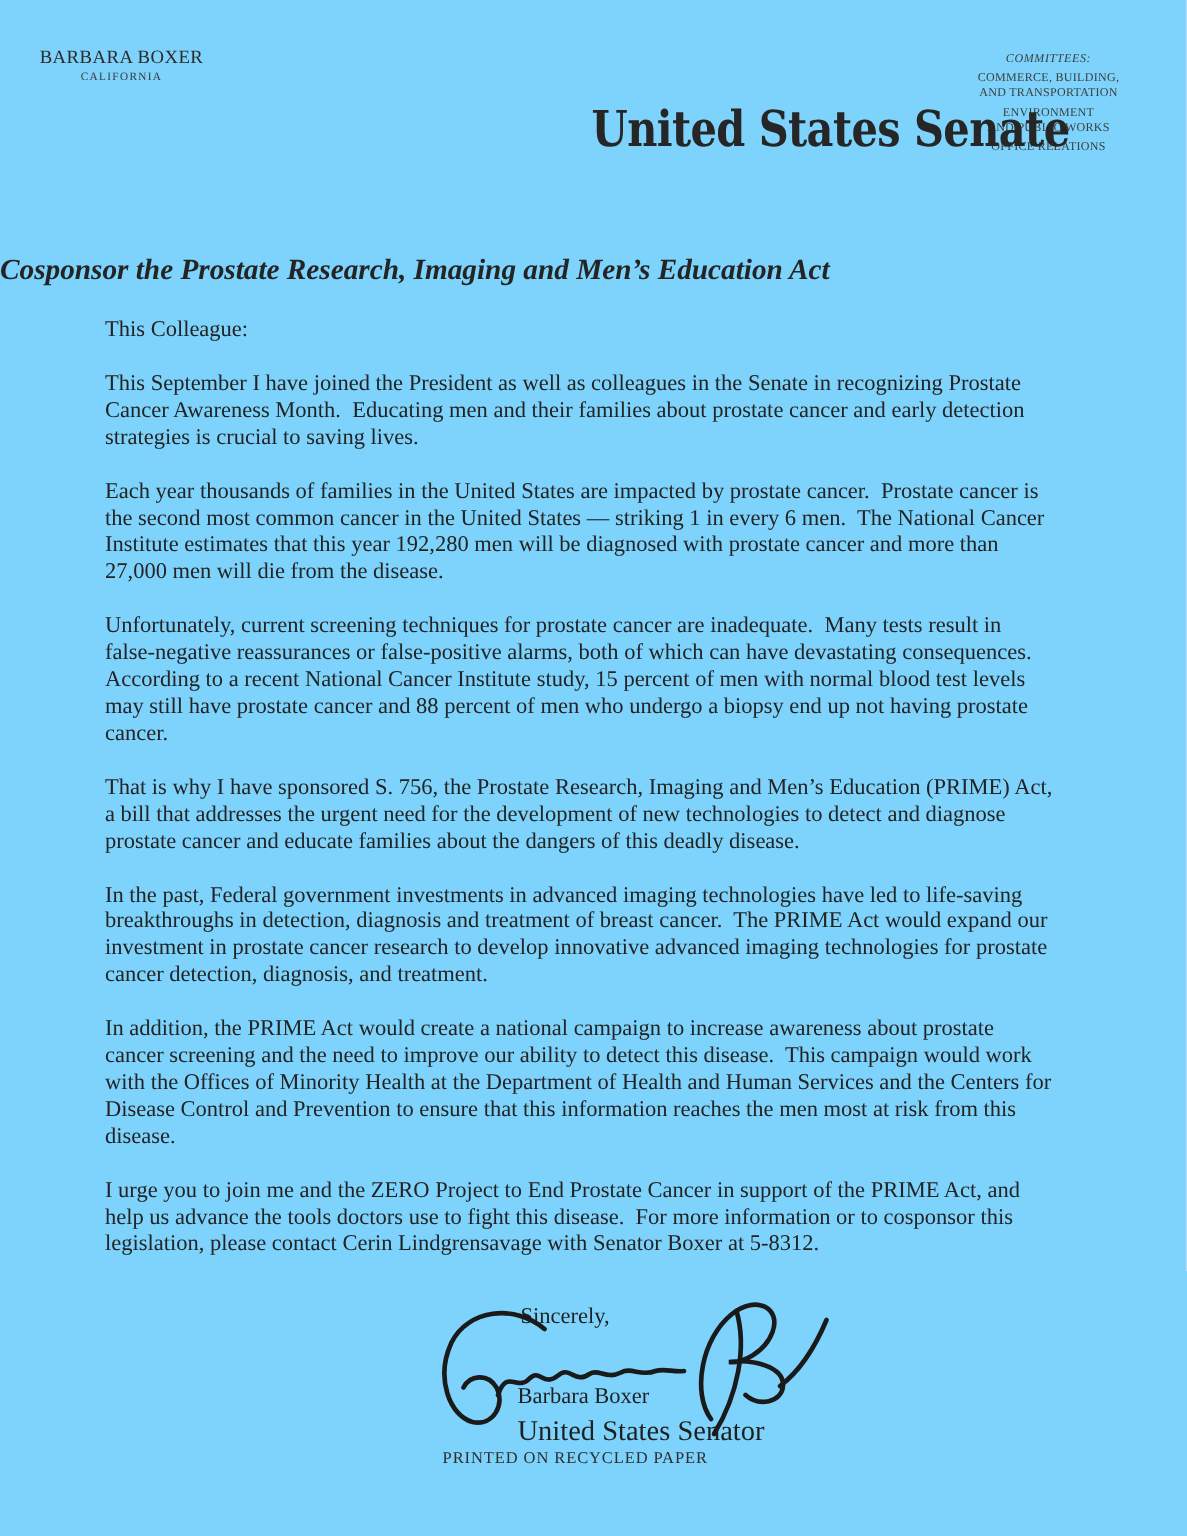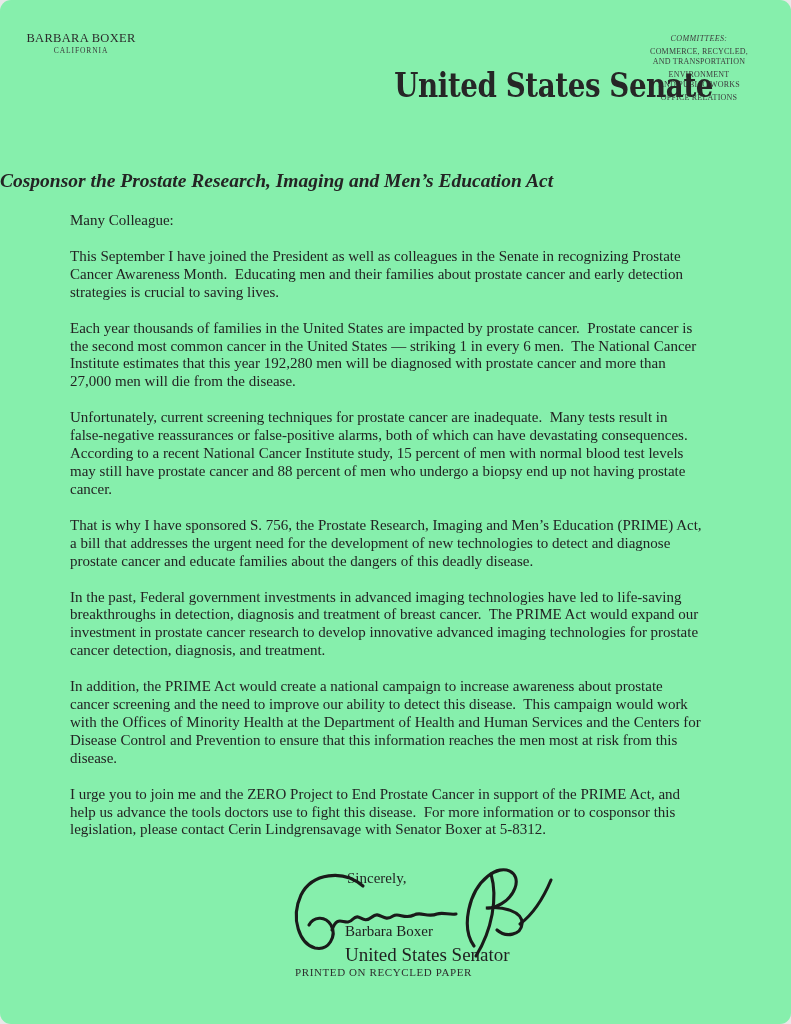--- a/index.html
+++ b/index.html
@@ -1,24 +1,23 @@
 <!DOCTYPE html>
 <html><head>
 <meta charset="utf-8">
 <style>
   html,body{margin:0;padding:0;background:#e8e8e8;}
   .page{
     position:relative;
     width:791px;height:1024px;
     margin:0 auto;
-    background:#86efac;
+    background:#7dd3fc;
     color:#1f1f1f;
     font-family:"Liberation Serif","DejaVu Serif",serif;
     overflow:hidden;
-    border-radius:11px;
   }
   
   .sender-block{position:absolute;left:26px;top:31px;width:110px;text-align:center;}
   .sender-name{font-size:12.5px;letter-spacing:.3px;white-space:nowrap;color:#2b2b2b;}
   .sender-state{font-size:7.5px;letter-spacing:.9px;margin-top:0px;color:#3a3a3a;}
   .committees-block{position:absolute;right:18px;top:34px;width:148px;text-align:center;color:#3d3d3d;}
   .committees-heading{font-size:8px;letter-spacing:.4px;margin-bottom:3px;font-style:italic;}
   .committee{font-size:8px;line-height:9.5px;letter-spacing:.2px;white-space:pre-line;margin-top:4px;}
   .masthead{position:absolute;left:0;right:16px;top:68px;text-align:right;}
   .masthead-title{
@@ -50,35 +49,35 @@
 
 <div class="page">
 
   <div class="sender-block">
     <div class="sender-name">BARBARA BOXER</div>
     <div class="sender-state">CALIFORNIA</div>
   </div>
 
   <div class="committees-block">
     <div class="committees-heading">COMMITTEES:</div>
-    <div class="committee">COMMERCE, RECYCLED,
+    <div class="committee">COMMERCE, BUILDING,
 AND TRANSPORTATION</div>
     <div class="committee">ENVIRONMENT
 AND PUBLIC WORKS</div>
     <div class="committee">OFFICE RELATIONS</div>
   </div>
 
   <div class="masthead">
     <div class="masthead-title">United States Senate</div>
   </div>
 
   <div class="subhead">Cosponsor the Prostate Research, Imaging and Men’s Education Act</div>
 
   <div class="letter-body">
-    <p class="salutation">Many Colleague:</p>
+    <p class="salutation">This Colleague:</p>
     <p>This September I have joined the President as well as colleagues in the Senate in recognizing Prostate Cancer Awareness Month.  Educating men and their families about prostate cancer and early detection strategies is crucial to saving lives.</p>
     <p>Each year thousands of families in the United States are impacted by prostate cancer.  Prostate cancer is the second most common cancer in the United States — striking 1 in every 6 men.  The National Cancer Institute estimates that this year 192,280 men will be diagnosed with prostate cancer and more than 27,000 men will die from the disease.</p>
     <p>Unfortunately, current screening techniques for prostate cancer are inadequate.  Many tests result in false-negative reassurances or false-positive alarms, both of which can have devastating consequences.  According to a recent National Cancer Institute study, 15 percent of men with normal blood test levels may still have prostate cancer and 88 percent of men who undergo a biopsy end up not having prostate cancer.</p>
     <p>That is why I have sponsored S. 756, the Prostate Research, Imaging and Men’s Education (PRIME) Act, a bill that addresses the urgent need for the development of new technologies to detect and diagnose prostate cancer and educate families about the dangers of this deadly disease.</p>
     <p>In the past, Federal government investments in advanced imaging technologies have led to life-saving breakthroughs in detection, diagnosis and treatment of breast cancer.  The PRIME Act would expand our investment in prostate cancer research to develop innovative advanced imaging technologies for prostate cancer detection, diagnosis, and treatment.</p>
     <p>In addition, the PRIME Act would create a national campaign to increase awareness about prostate cancer screening and the need to improve our ability to detect this disease.  This campaign would work with the Offices of Minority Health at the Department of Health and Human Services and the Centers for Disease Control and Prevention to ensure that this information reaches the men most at risk from this disease.</p>
     <p>I urge you to join me and the ZERO Project to End Prostate Cancer in support of the PRIME Act, and help us advance the tools doctors use to fight this disease.  For more information or to cosponsor this legislation, please contact Cerin Lindgrensavage with Senator Boxer at 5-8312.</p>
   </div>
 
   <div class="sincerely">Sincerely,</div>

